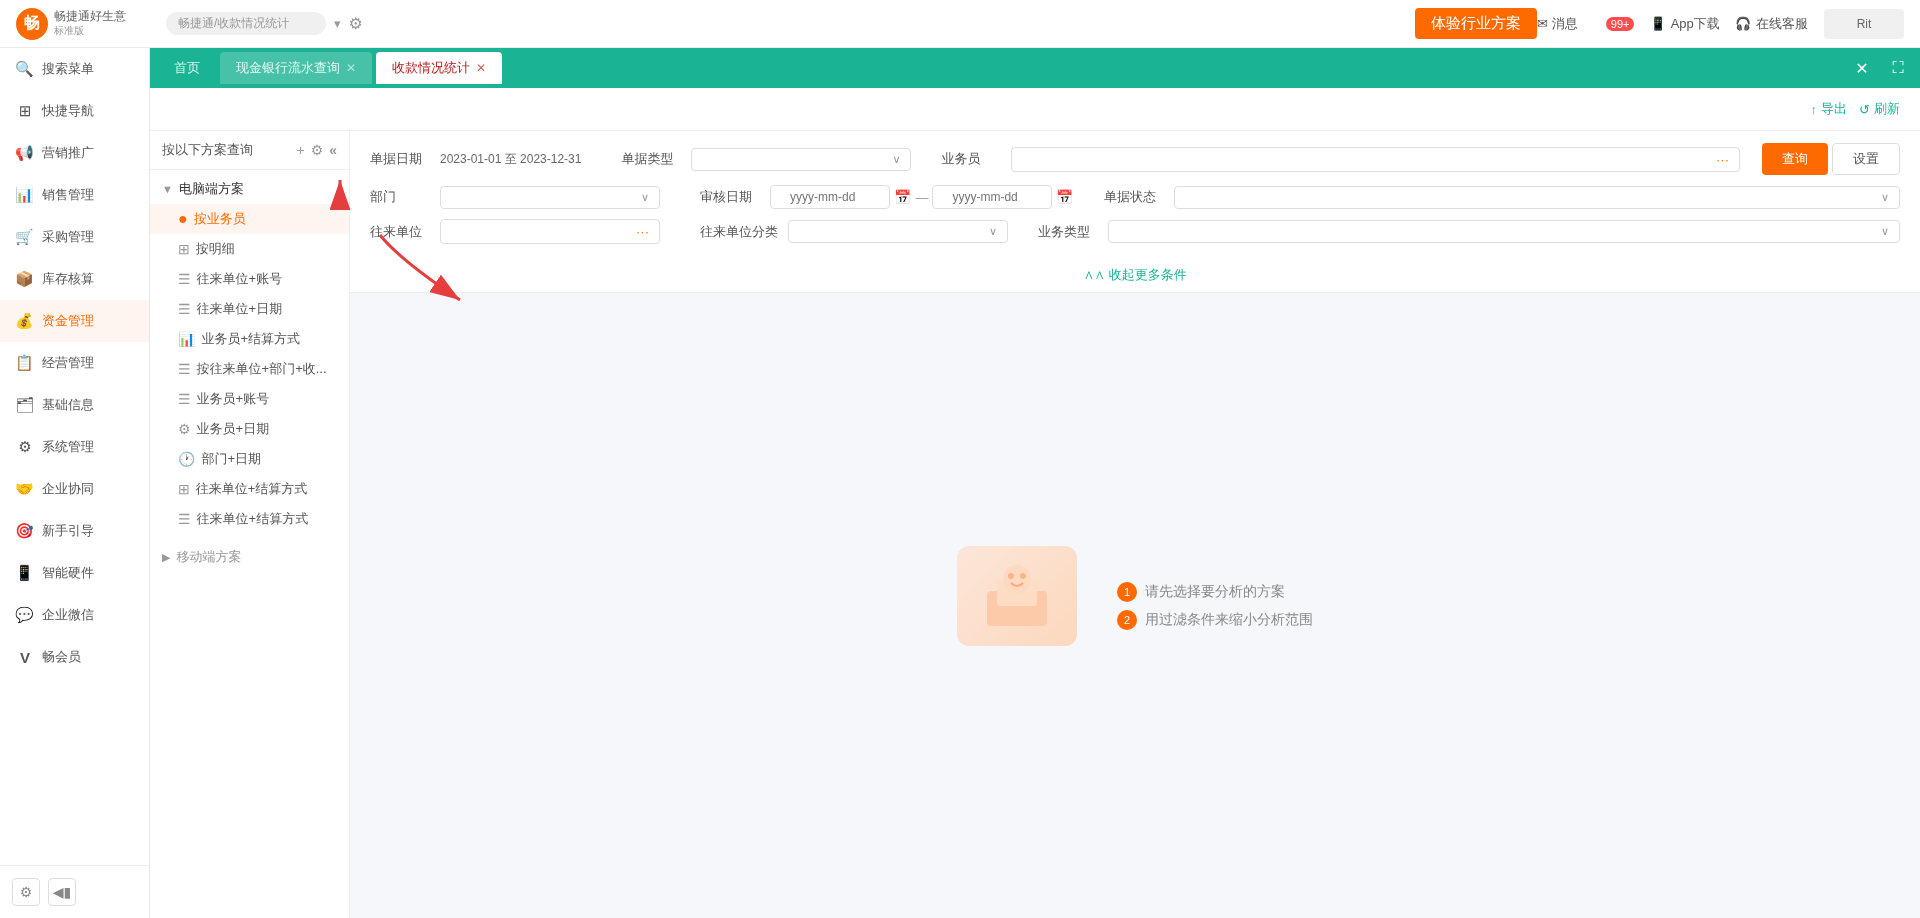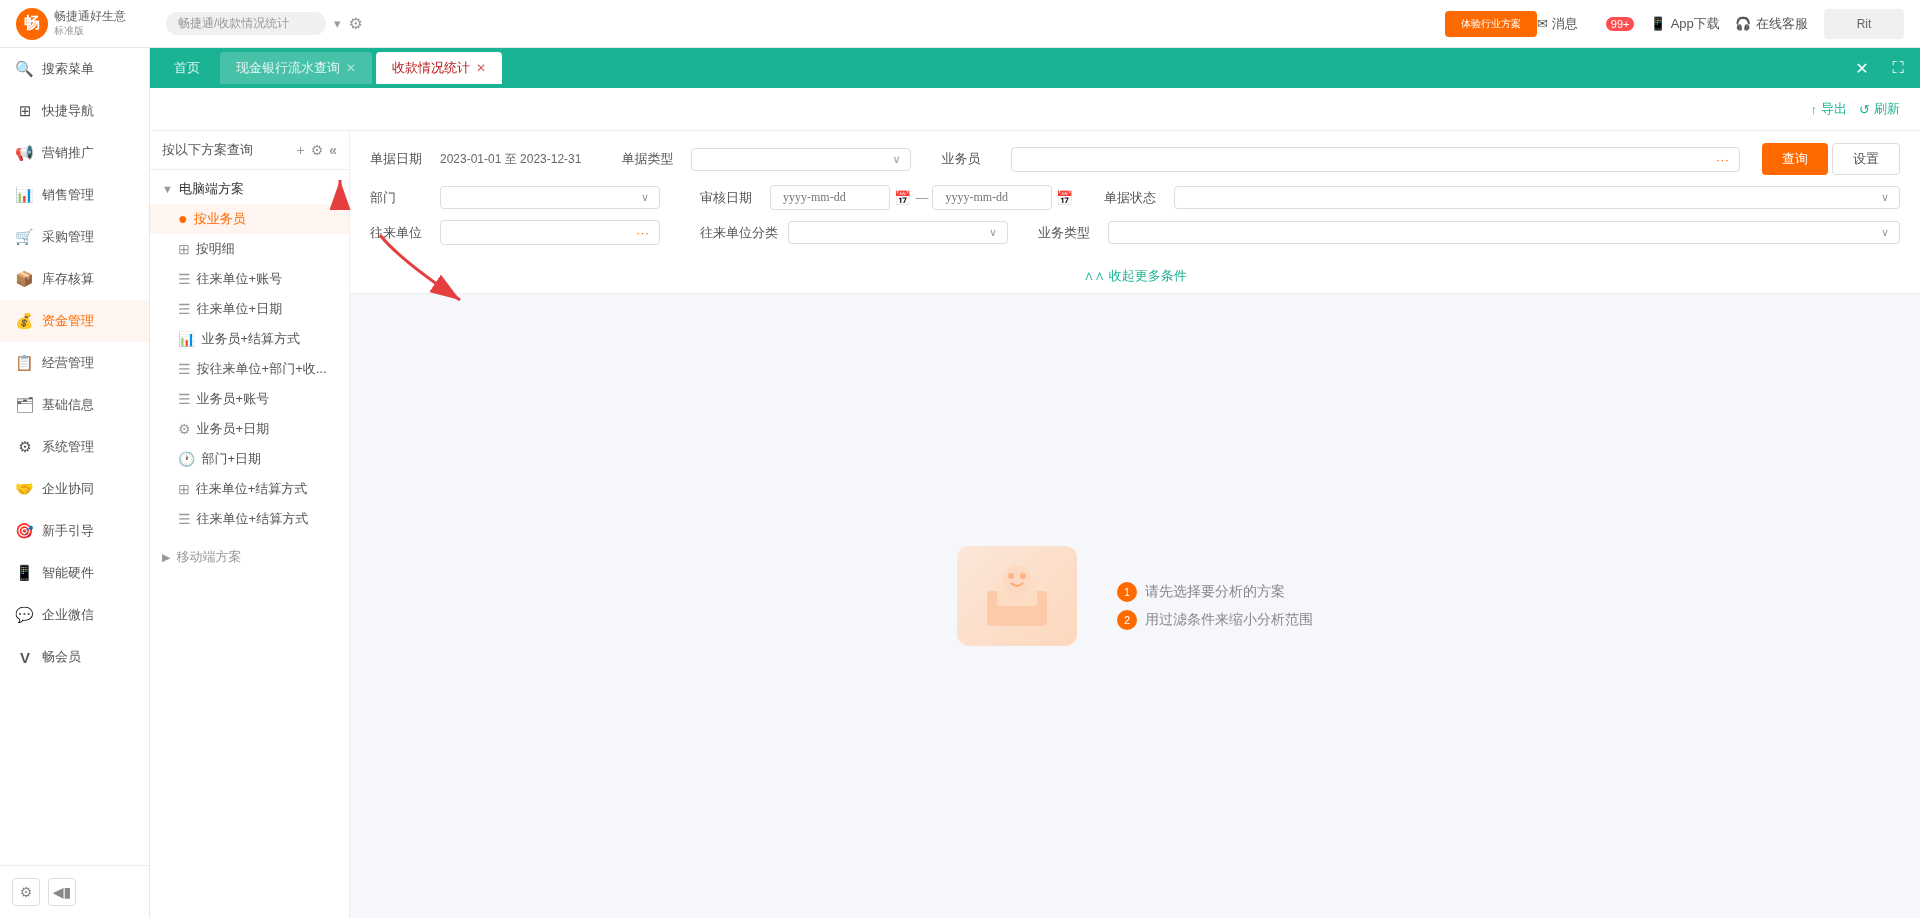--- a/index.html
+++ b/index.html
@@ -49,21 +49,21 @@
       min-width: 18px;
       text-align: center;
       margin-left: 24px;
     }
     .btn-trial {
       background: #ff6a00;
       color: white;
       border: none;
       border-radius: 4px;
       padding: 6px 16px;
-      font-size: 10px;
+      font-size: 15px;
       cursor: pointer;
     }
     .top-user {
       width: 80px;
       height: 30px;
       background: #f0f0f0;
       border-radius: 4px;
       display: flex; align-items: center; justify-content: center;
       color: #666; font-size: 12px;
     }
@@ -228,25 +228,24 @@
       cursor: pointer;
       background: #fff;
       justify-content: space-between;
     }
     .filter-input-group {
       display: flex; align-items: center; gap: 4px;
     }
     .date-input {
       border: 1px solid #ddd;
       border-radius: 4px;
-      padding: 4px 12px;
+      padding: 4px 19px;
       width: 120px;
       font-size: 12px;
       color: #999;
-      font-family: Liberation Serif, serif;
     }
     .date-sep { color: #999; }
     .cal-icon { color: #999; cursor: pointer; font-size: 14px; }
     .query-btn {
       background: #ff6a00;
       color: white;
       border: none;
       border-radius: 4px;
       padding: 6px 20px;
       font-size: 13px;

